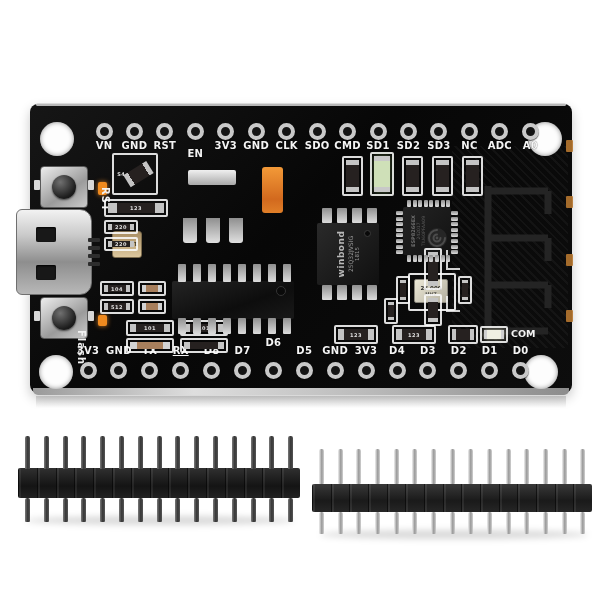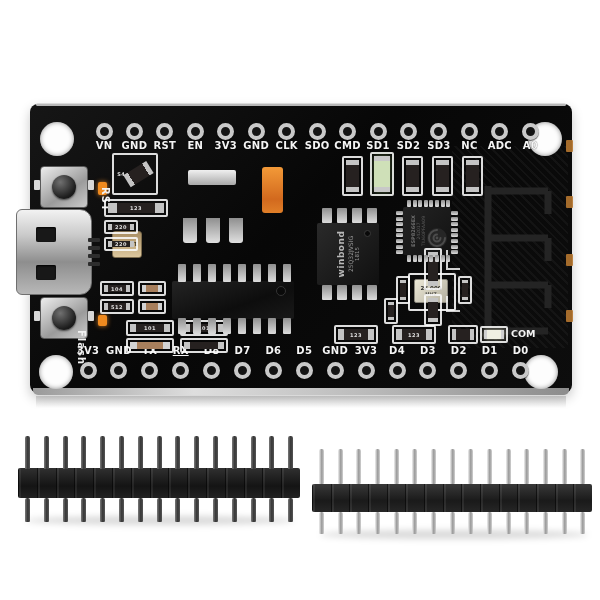--- a/index.html
+++ b/index.html
@@ -246,21 +246,21 @@
     <div class="mhole" style="left: 528px; top: 122px;"></div>
     <div class="mhole" style="left: 39px; top: 355px;"></div>
     <div class="mhole" style="left: 524px; top: 355px;"></div>
     <div class="hole" style="left: 95.5px; top: 123px;"></div>
     <div class="pinlab" style="left: 104px; top: 140px;">VN</div>
     <div class="hole" style="left: 125.95px; top: 123px;"></div>
     <div class="pinlab" style="left: 134.45px; top: 140px;">GND</div>
     <div class="hole" style="left: 156.4px; top: 123px;"></div>
     <div class="pinlab" style="left: 164.9px; top: 140px;">RST</div>
     <div class="hole" style="left: 186.85px; top: 123px;"></div>
-    <div class="pinlab" style="left: 195.35px; top: 140px;">EN</div>
+    <div class="pinlab" style="left: 195.35px; top: 148px;">EN</div>
     <div class="hole" style="left: 217.3px; top: 123px;"></div>
     <div class="pinlab" style="left: 225.8px; top: 140px;">3V3</div>
     <div class="hole" style="left: 247.75px; top: 123px;"></div>
     <div class="pinlab" style="left: 256.25px; top: 140px;">GND</div>
     <div class="hole" style="left: 278.2px; top: 123px;"></div>
     <div class="pinlab" style="left: 286.7px; top: 140px;">CLK</div>
     <div class="hole" style="left: 308.65px; top: 123px;"></div>
     <div class="pinlab" style="left: 317.15px; top: 140px;">SDO</div>
     <div class="hole" style="left: 339.1px; top: 123px;"></div>
     <div class="pinlab" style="left: 347.6px; top: 140px;">CMD</div>
@@ -282,21 +282,21 @@
     <div class="pinlab" style="left: 118.9px; top: 345px;">GND</div>
     <div class="hole" style="left: 141.3px; top: 362px;"></div>
     <div class="pinlab" style="left: 149.8px; top: 345px;">TX</div>
     <div class="hole" style="left: 172.2px; top: 362px;"></div>
     <div class="pinlab" style="left: 180.7px; top: 345px; text-decoration: underline;">RX</div>
     <div class="hole" style="left: 203.1px; top: 362px;"></div>
     <div class="pinlab" style="left: 211.6px; top: 345px;">D8</div>
     <div class="hole" style="left: 234px; top: 362px;"></div>
     <div class="pinlab" style="left: 242.5px; top: 345px;">D7</div>
     <div class="hole" style="left: 264.9px; top: 362px;"></div>
-    <div class="pinlab" style="left: 273.4px; top: 345px;">D6</div>
+    <div class="pinlab" style="left: 273.4px; top: 337px;">D6</div>
     <div class="hole" style="left: 295.8px; top: 362px;"></div>
     <div class="pinlab" style="left: 304.3px; top: 345px;">D5</div>
     <div class="hole" style="left: 326.7px; top: 362px;"></div>
     <div class="pinlab" style="left: 335.2px; top: 345px;">GND</div>
     <div class="hole" style="left: 357.6px; top: 362px;"></div>
     <div class="pinlab" style="left: 366.1px; top: 345px;">3V3</div>
     <div class="hole" style="left: 388.5px; top: 362px;"></div>
     <div class="pinlab" style="left: 397px; top: 345px;">D4</div>
     <div class="hole" style="left: 419.4px; top: 362px;"></div>
     <div class="pinlab" style="left: 427.9px; top: 345px;">D3</div>

